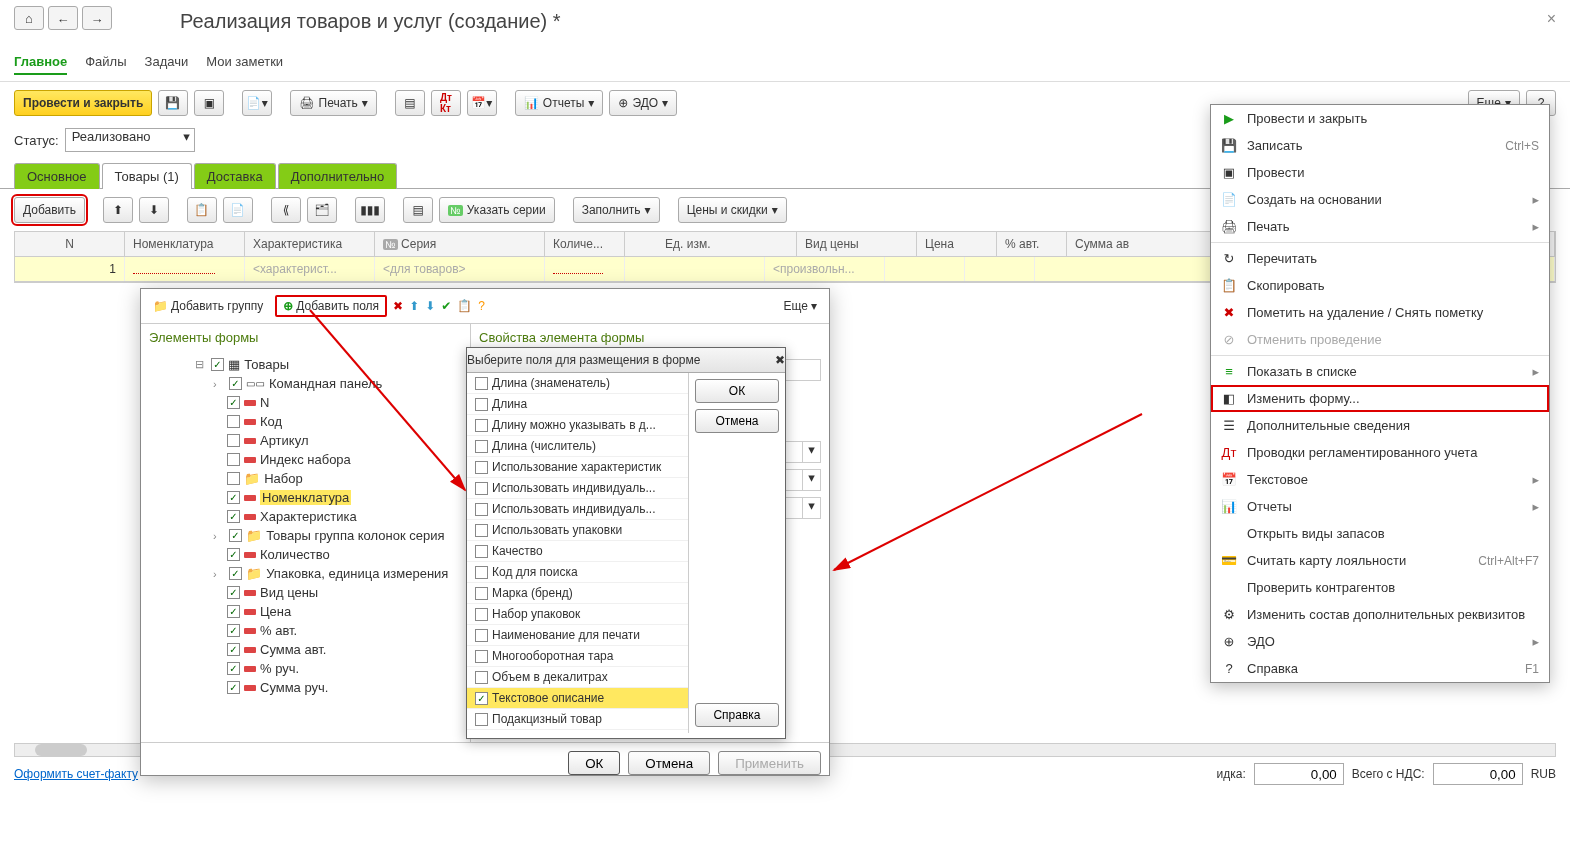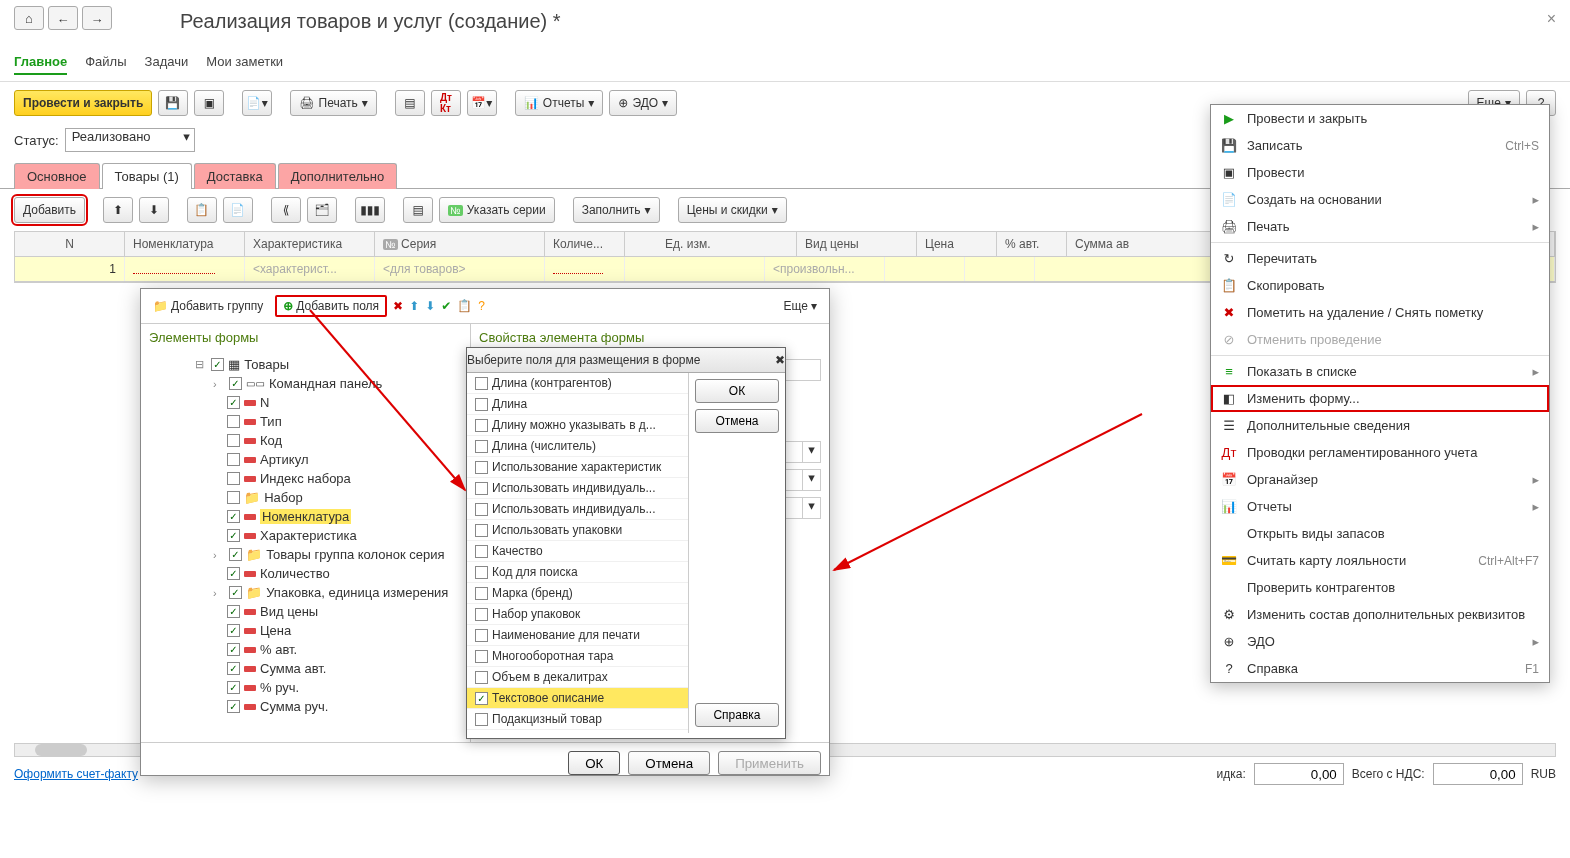--- a/index.html
+++ b/index.html
@@ -25,21 +25,21 @@
 .tb-btn.icon-only { width: 30px; padding: 0; justify-content: center; }
 .tb-sep { width: 6px; }
 .more-btn { margin-left: auto; }
 
 
 .status-row { display: flex; align-items: center; gap: 6px; padding: 4px 14px 10px; }
 .status-select { height: 24px; border: 1px solid #aaa; padding: 0 20px 0 6px; background: #fff; position: relative; min-width: 130px; }
 
 
 .inner-tabs { display: flex; border-bottom: 1px solid #aaa; padding: 0 14px; }
-.inner-tab { border: 1px solid #aaa; border-bottom: none; padding: 5px 12px; margin-right: 2px; background: #fca5a5; border-radius: 3px 3px 0 0; cursor: pointer; position: relative; top: 1px; }
+.inner-tab { border: 1px solid #aaa; border-bottom: none; padding: 5px 12px; margin-right: 2px; background: #84cc16; border-radius: 3px 3px 0 0; cursor: pointer; position: relative; top: 1px; }
 .inner-tab.active { background: #fff; }
 
 
 .toolbar2 { display: flex; align-items: center; gap: 6px; padding: 8px 14px; }
 
 
 .data-table { margin: 0 14px; border: 1px solid #ccc; }
 .tbl-head { display: flex; background: #f4f4f4; border-bottom: 1px solid #ccc; }
 .tbl-head > div { padding: 5px 8px; border-right: 1px solid #ccc; font-size: 12px; color: #555; }
 .tbl-row { display: flex; background: #ffffcc; border-bottom: 1px solid #ccc; }
@@ -253,25 +253,20 @@
             <span>Командная панель</span>
           </div>
           <div class="tree-item tree-indent-3">
             <span class="tree-check checked"></span>
             <span class="tree-bullet"></span>
             <span>N</span>
           </div>
           <div class="tree-item tree-indent-3">
             <span class="tree-check"></span>
             <span class="tree-bullet"></span>
-            <span>Тип</span>
-          </div>
-          <div class="tree-item tree-indent-3">
-            <span class="tree-check"></span>
-            <span class="tree-bullet"></span>
             <span>Код</span>
           </div>
           <div class="tree-item tree-indent-3">
             <span class="tree-check"></span>
             <span class="tree-bullet"></span>
             <span>Артикул</span>
           </div>
           <div class="tree-item tree-indent-3">
             <span class="tree-check"></span>
             <span class="tree-bullet"></span>
@@ -369,21 +364,21 @@
 
 <div class="popup2">
   <div class="popup2-title">
     <span>Выберите поля для размещения в форме</span>
     <span style="cursor:pointer;">✖</span>
   </div>
   <div class="popup2-body">
     <div class="popup2-list" id="popup2-list">
         <div class="popup2-list-item">
           <span class="tree-check"></span>
-          <span>Длина (контрагентов)</span>
+          <span>Длина (знаменатель)</span>
         </div>
         <div class="popup2-list-item">
           <span class="tree-check"></span>
           <span>Длина</span>
         </div>
         <div class="popup2-list-item">
           <span class="tree-check"></span>
           <span>Длину можно указывать в д...</span>
         </div>
         <div class="popup2-list-item">
@@ -506,21 +501,21 @@
     <div class="menu-item">
       <span class="menu-icon" style="">☰</span>
       <span>Дополнительные сведения</span>
     </div>
     <div class="menu-item">
       <span class="menu-icon" style="color:#c00">Дт</span>
       <span>Проводки регламентированного учета</span>
     </div>
     <div class="menu-item">
       <span class="menu-icon" style="">📅</span>
-      <span>Органайзер</span>
+      <span>Текстовое</span>
       <span class="menu-arrow">▸</span>
     </div>
     <div class="menu-item">
       <span class="menu-icon" style="">📊</span>
       <span>Отчеты</span>
       <span class="menu-arrow">▸</span>
     </div>
     <div class="menu-item">
       <span class="menu-icon" style=""></span>
       <span>Открыть виды запасов</span>

